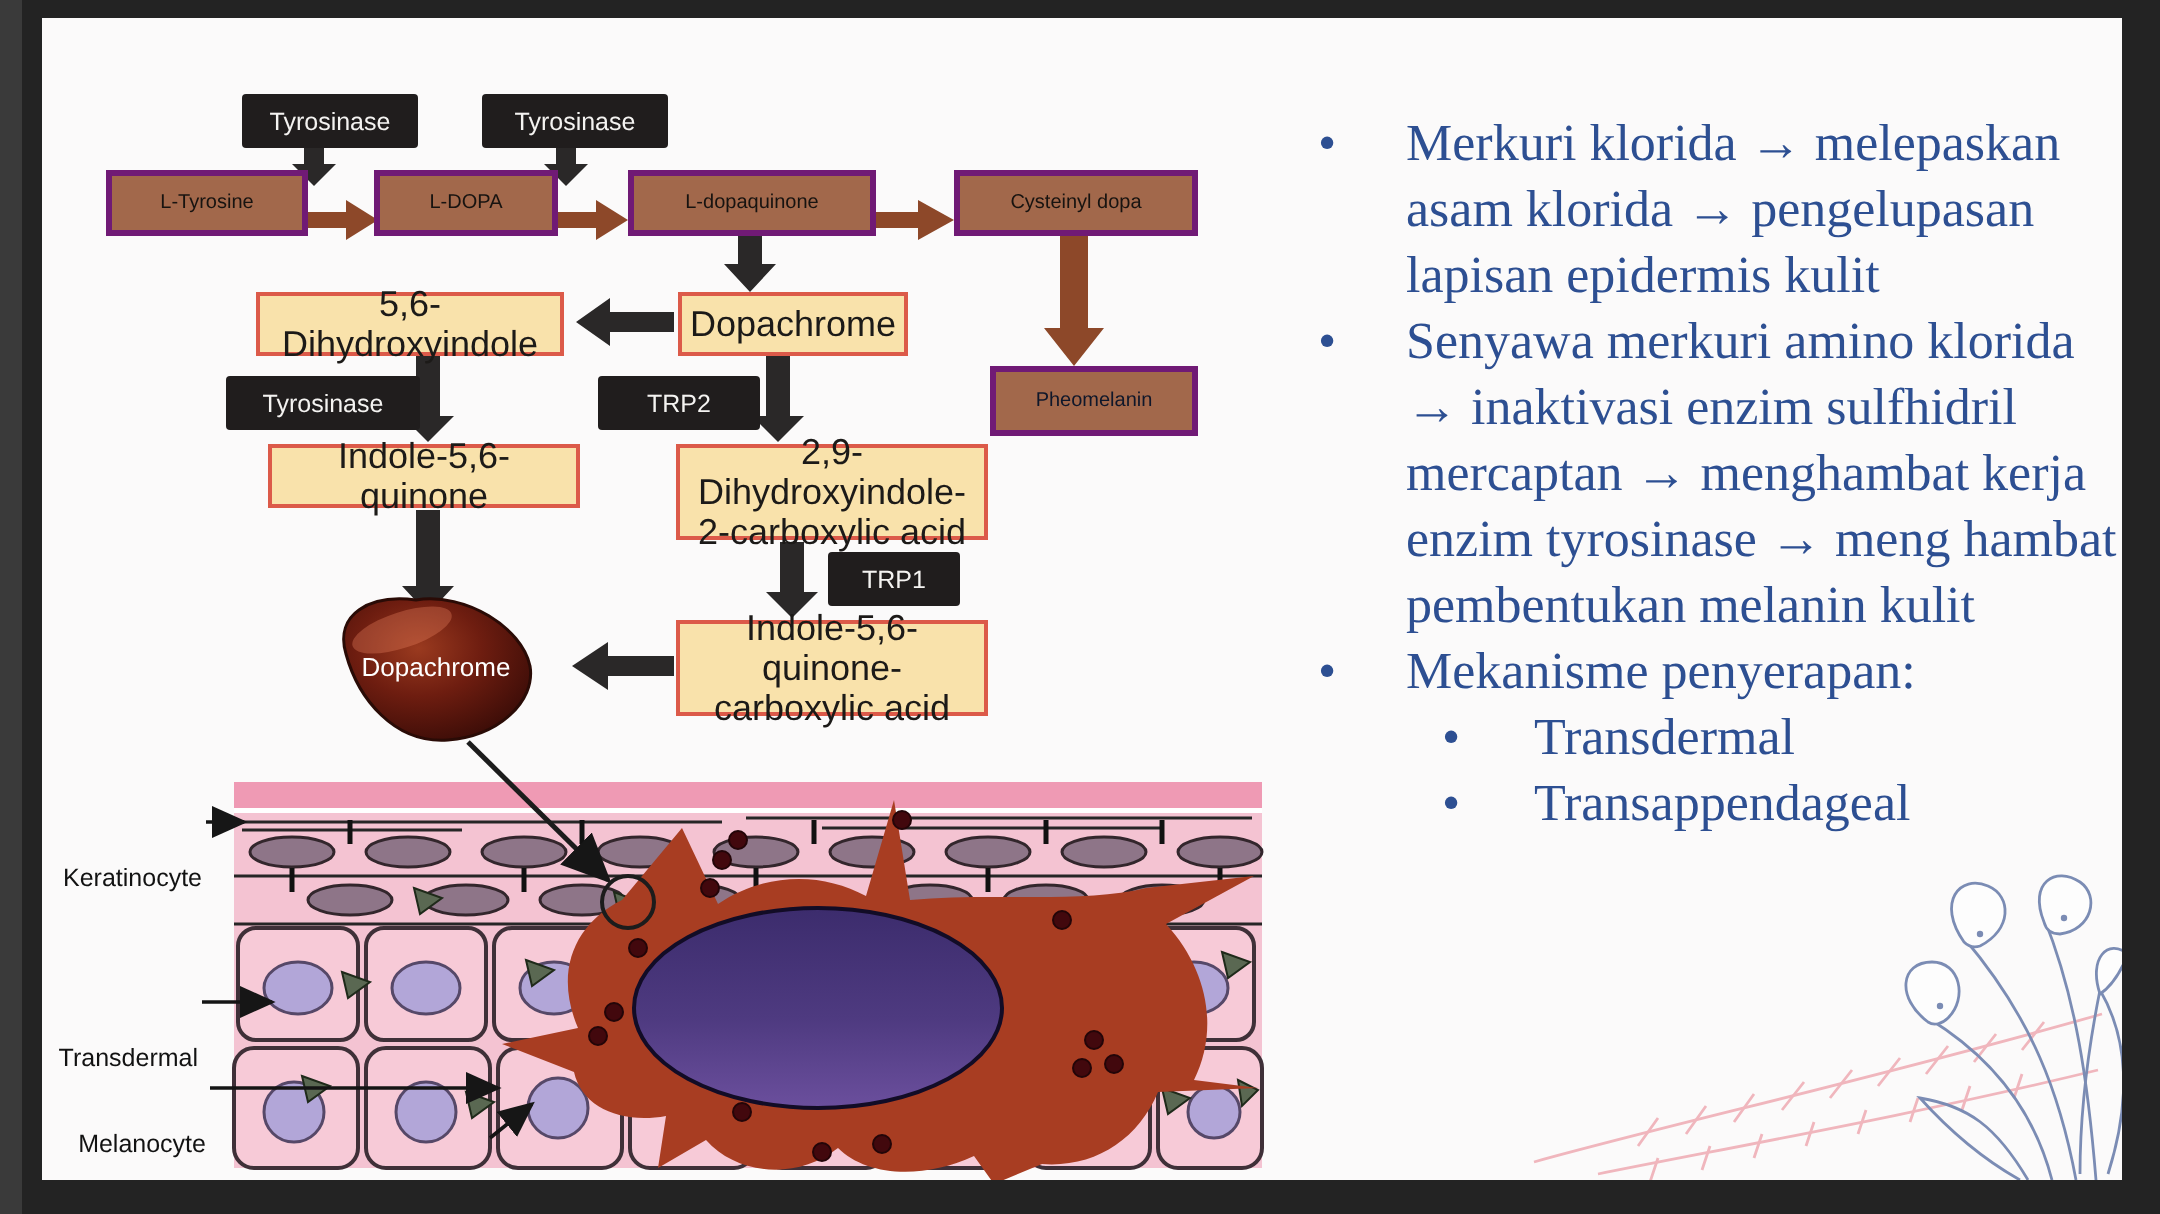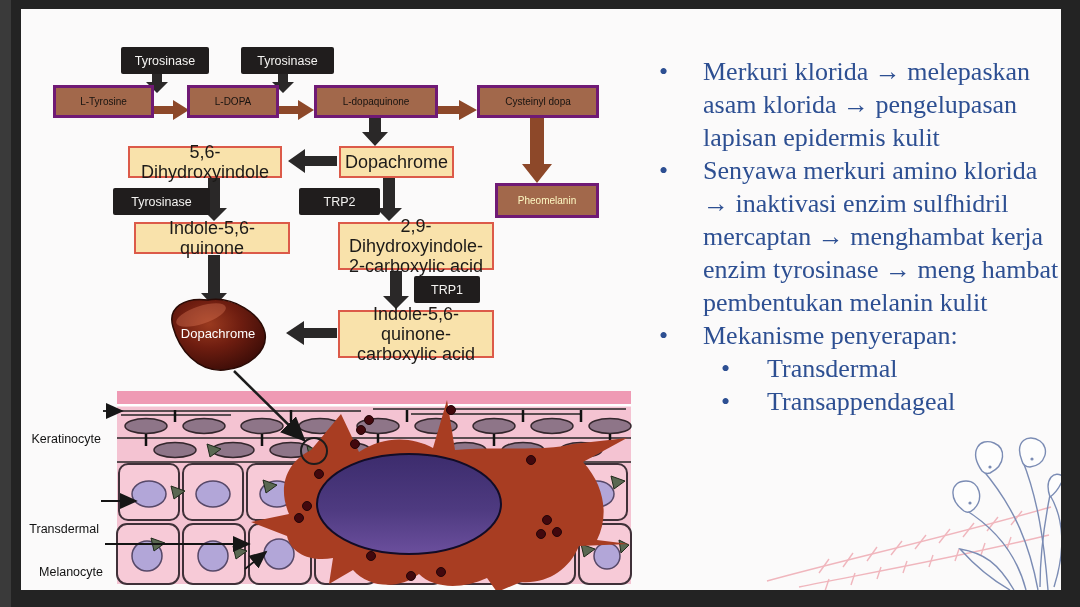--- a/index.html
+++ b/index.html
@@ -7,21 +7,21 @@
   .frame-left-strip{position:absolute;left:0;top:0;width:11px;height:607px;background:#3a3a3a;}
   .slide{position:absolute;left:21px;top:9px;width:1040px;height:581px;background:#fbfafa;overflow:hidden;}
 
   
   .figure{position:absolute;left:0;top:0;width:660px;height:474px;padding-left:12px;}
   .fig-svg{position:absolute;left:0;top:0;}
   .box{position:absolute;display:flex;align-items:center;justify-content:center;text-align:center;
        box-sizing:border-box;font-family:"Liberation Sans",sans-serif;line-height:1.12;}
   .enzyme{background:#201d1d;color:#f4f3f1;font-size:12.5px;border-radius:2px;}
   .brown{background:#a2684b;border:3px solid #701a75;color:#171310;font-size:10px;}
-  .brown.pheo{color:#fef9c3;}
+  .brown.pheo{color:#0f172a;}
   .yellow{background:#f9e2ab;border:2.5px solid #dc5a49;color:#1c1a18;font-size:18px;padding:1px 4px;}
   .eu-label{position:absolute;color:#ffffff;font-size:13px;text-align:center;}
   .skin-label{position:absolute;color:#121212;font-size:12.5px;margin-top:28px;}
 
   
   .textpanel{position:absolute;left:633px;top:46px;width:410px;font-family:"Liberation Serif",serif;}
   .title{font-size:38px;font-weight:bold;color:#25447e;line-height:1.3;margin:0 0 24px 0;}
   .bullet{display:flex;font-size:26px;color:#2d4f92;line-height:1.27;}
   .bullet .dot{flex:none;width:44px;padding-left:5px;}
   .bullet .btext{flex:1;}

